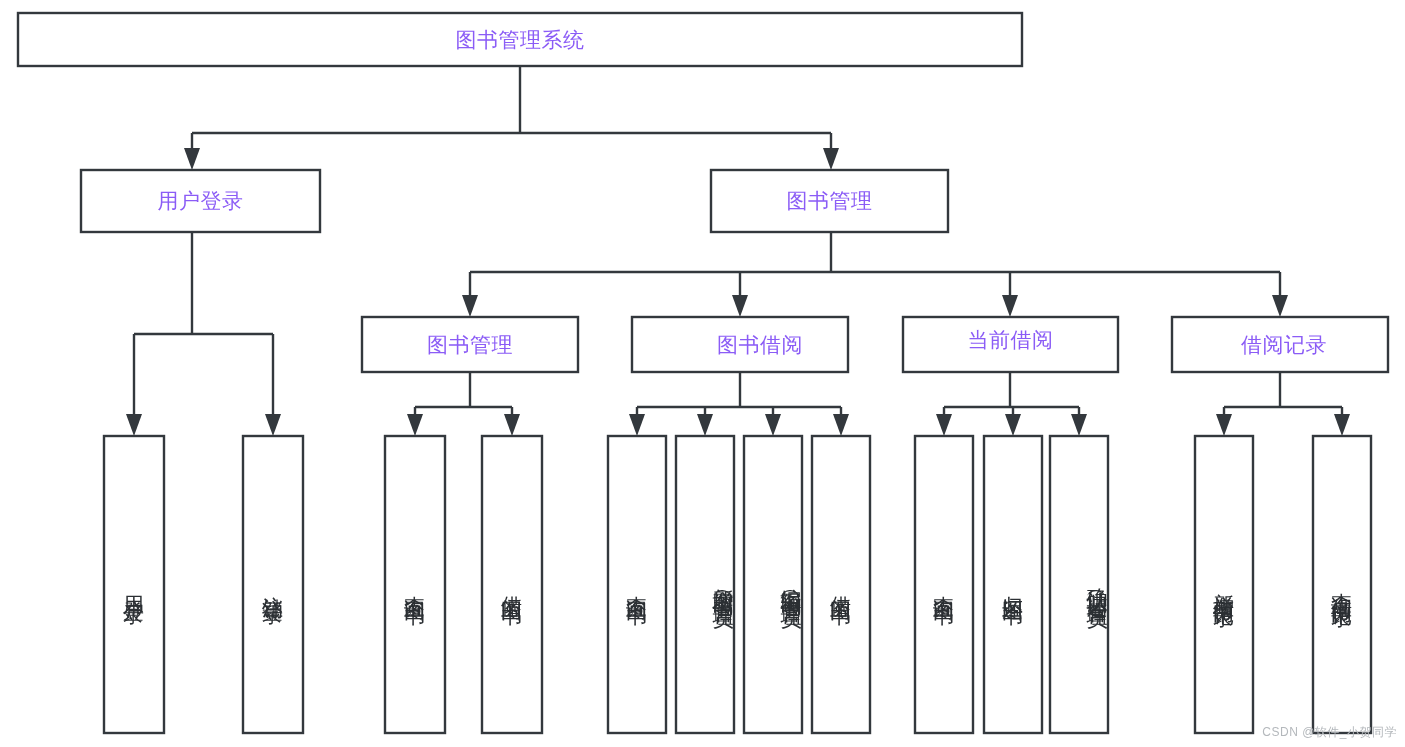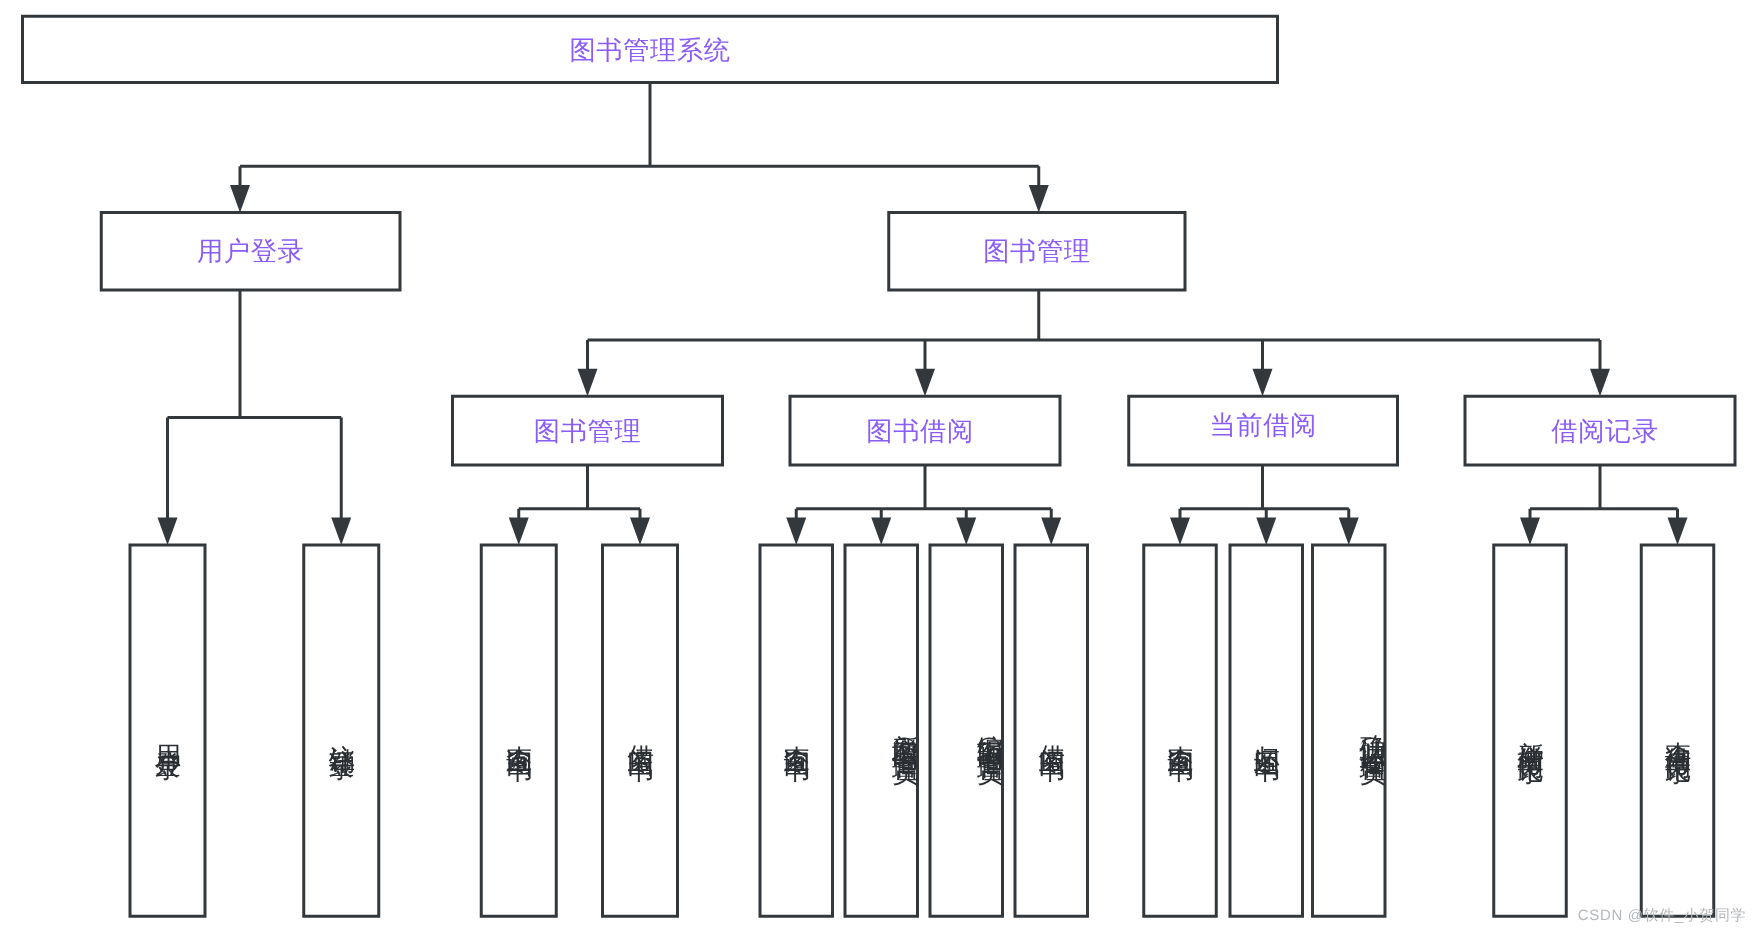--- a/index.html
+++ b/index.html
@@ -177,21 +177,21 @@
     <rect class="node-rect" x="1195" y="436" width="58" height="297"></rect>
     <rect class="node-rect" x="1313" y="436" width="58" height="297"></rect>
   </svg>
 
   <div class="node-label-h" style="left:18px; top:13px; width:1004px; height:53px;">图书管理系统</div>
 
   <div class="node-label-h" style="left:81px; top:170px; width:239px; height:62px;">用户登录</div>
   <div class="node-label-h" style="left:711px; top:170px; width:237px; height:62px;">图书管理</div>
 
   <div class="node-label-h" style="left:362px; top:317px; width:216px; height:55px;">图书管理</div>
-  <div class="node-label-h" style="left:608px; top:317px; width:256px; height:55px;">图书借阅</div>
+  <div class="node-label-h" style="left:632px; top:317px; width:256px; height:55px;">图书借阅</div>
   <div class="node-label-h" style="left:903px; top:317px; width:215px; height:45px;">当前借阅</div>
   <div class="node-label-h" style="left:1172px; top:317px; width:224px; height:55px;">借阅记录</div>
 
   <div class="node-label-v" style="left:104px; top:436px; width:60px; height:297px;">用户登录</div>
   <div class="node-label-v" style="left:243px; top:436px; width:60px; height:297px;">注销登录</div>
   <div class="node-label-v" style="left:385px; top:436px; width:60px; height:297px;">查询图书</div>
   <div class="node-label-v" style="left:482px; top:436px; width:60px; height:297px;">借阅图书</div>
   <div class="node-label-v" style="left:608px; top:436px; width:58px; height:297px;">查询图书</div>
   <div class="node-label-v" style="left:676px; top:436px; width:58px; height:297px; align-items:flex-start;">新增图书（管理员）</div>
   <div class="node-label-v" style="left:744px; top:436px; width:58px; height:297px; align-items:flex-start;">编辑图书（管理员）</div>

